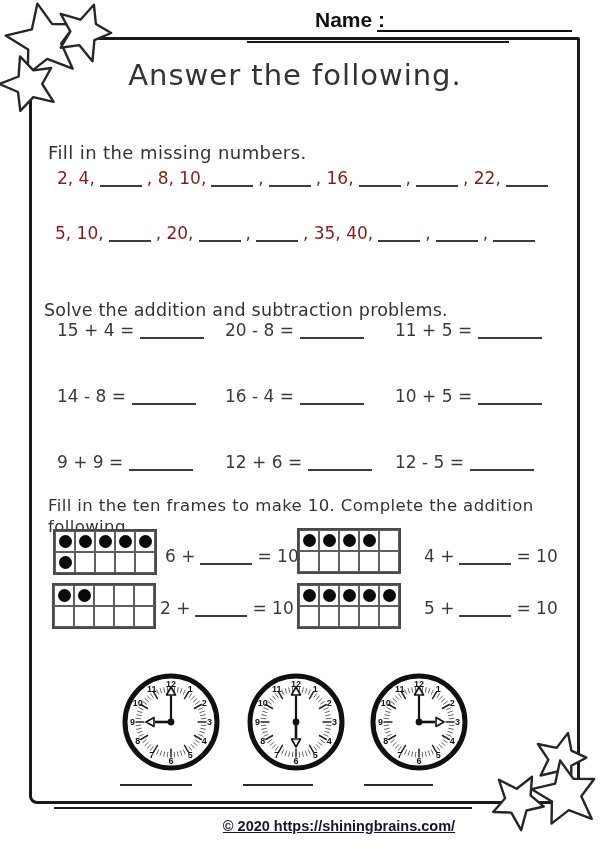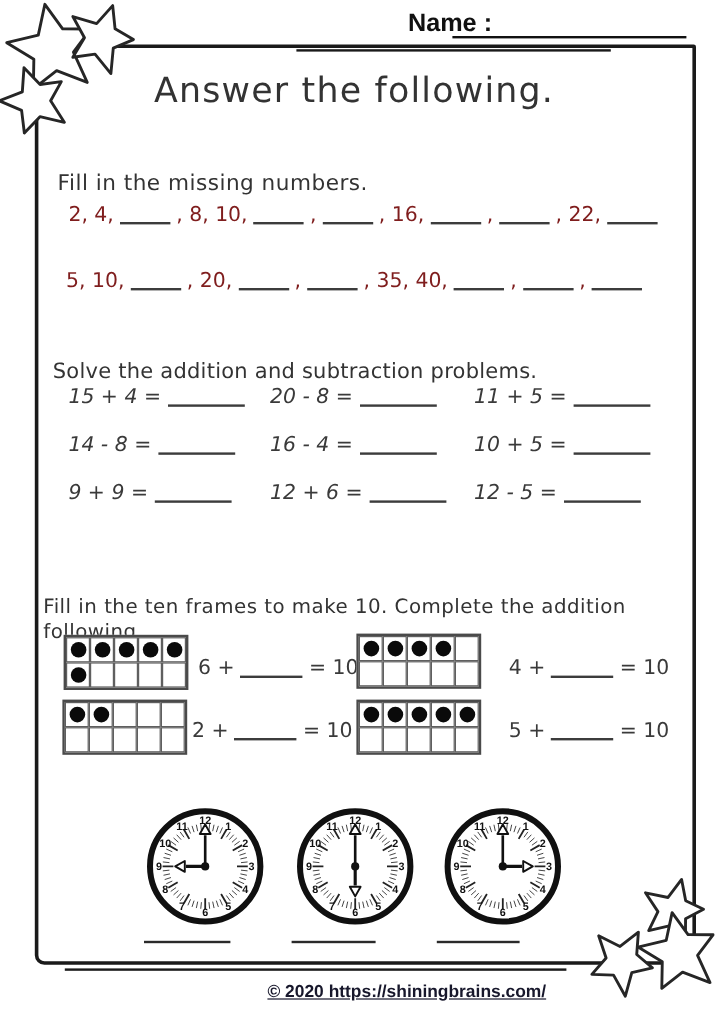--- a/index.html
+++ b/index.html
@@ -3,21 +3,21 @@
 <meta charset="utf-8">
 <style>
   :root { --ink:#1a1a1a; --text:#2e2e2e; --footer:#17172b; }
   html,body{margin:0;padding:0;background:#fff;}
   .page{position:relative;width:600px;height:849px;background:#fff;overflow:hidden;
         font-family:"DejaVu Sans",sans-serif;color:var(--text);}
   .abs{position:absolute;}
 
   
   .name-label{left:315px;top:8px;font-family:"Liberation Sans",sans-serif;
-              font-weight:bold;font-size:21px;color:#111;margin-left:25px;}
+              font-weight:bold;font-size:21px;color:#111;}
   .name-line{left:377px;top:30px;width:195px;height:0;border-top:2px solid #111;}
 
   
   .border-box{left:29px;top:37px;width:545px;height:761px;border:3px solid var(--ink);
               border-radius:6px 2px 4px 8px;z-index:1;}
   .border-box .dbl-top{position:absolute;left:215px;right:68px;top:1px;border-top:2px solid var(--ink);}
   .border-box .dbl-bottom{position:absolute;left:22px;right:105px;bottom:-8px;border-bottom:2.5px solid var(--ink);}
 
   .content{z-index:2;}
   .stars{position:absolute;z-index:3;pointer-events:none;}
@@ -30,21 +30,21 @@
   .h2{font-size:17.5px;letter-spacing:0.2px;}
   .h3 span{display:block;font-size:16.5px;line-height:21px;white-space:nowrap;}
 
   .seq{font-size:17px;white-space:nowrap;z-index:2;color:#7f1d1d;}
   .blank{display:inline-block;border-bottom:2px solid #3c3c3c;height:1em;vertical-align:-3px;}
   .blank.seq-b{width:42px;margin:0 5px;}
   .blank.math-b{width:64px;margin-left:6px;}
   .blank.frame-b{width:52px;margin:0 5px;}
 
   .math-grid{left:57px;top:320px;width:500px;display:grid;z-index:2;
-             grid-template-columns:168px 170px 162px;grid-auto-rows:22px;row-gap:18px;font-style:italic;}
+             grid-template-columns:168px 170px 162px;grid-auto-rows:22px;row-gap:44px;}
   .math-cell{font-size:17px;white-space:nowrap;color:#3a3a3a;}
 
   .tenframe{position:absolute;display:grid;grid-template-columns:repeat(5,20px);
             grid-auto-rows:21px;border:2px solid #4a4a4a;background:#fff;z-index:2;}
   .tenframe .cell{border:1px solid #5f5f5f;display:flex;align-items:center;justify-content:center;}
   .dot{width:13px;height:13px;border-radius:50%;background:#0a0a0a;}
   .frame-label{position:absolute;font-size:17px;white-space:nowrap;z-index:2;color:#3a3a3a;}
 
   .clock{position:absolute;width:104px;height:104px;z-index:2;}
   .clock-line{position:absolute;height:0;border-bottom:2px solid #2a2a2a;z-index:2;}
@@ -96,21 +96,21 @@
     <div class="math-cell"><span>20 - 8 =</span><span class="blank math-b"></span></div>
     <div class="math-cell"><span>11 + 5 =</span><span class="blank math-b"></span></div>
     <div class="math-cell"><span>14 - 8 =</span><span class="blank math-b"></span></div>
     <div class="math-cell"><span>16 - 4 =</span><span class="blank math-b"></span></div>
     <div class="math-cell"><span>10 + 5 =</span><span class="blank math-b"></span></div>
     <div class="math-cell"><span>9 + 9 =</span><span class="blank math-b"></span></div>
     <div class="math-cell"><span>12 + 6 =</span><span class="blank math-b"></span></div>
     <div class="math-cell"><span>12 - 5 =</span><span class="blank math-b"></span></div>
   </div>
 
-  <div class="abs heading h3" style="left:36px;top:474px">
+  <div class="abs heading h3" style="left:48px;top:474px">
     <span>Fill in the ten frames to make 10. Complete the addition</span>
     <span>following.</span>
   </div>
 
   <div class="tenframe" style="left:53px;top:529px">
       <div class="cell">
         <div class="dot"></div>
       </div>
       <div class="cell">
         <div class="dot"></div>

